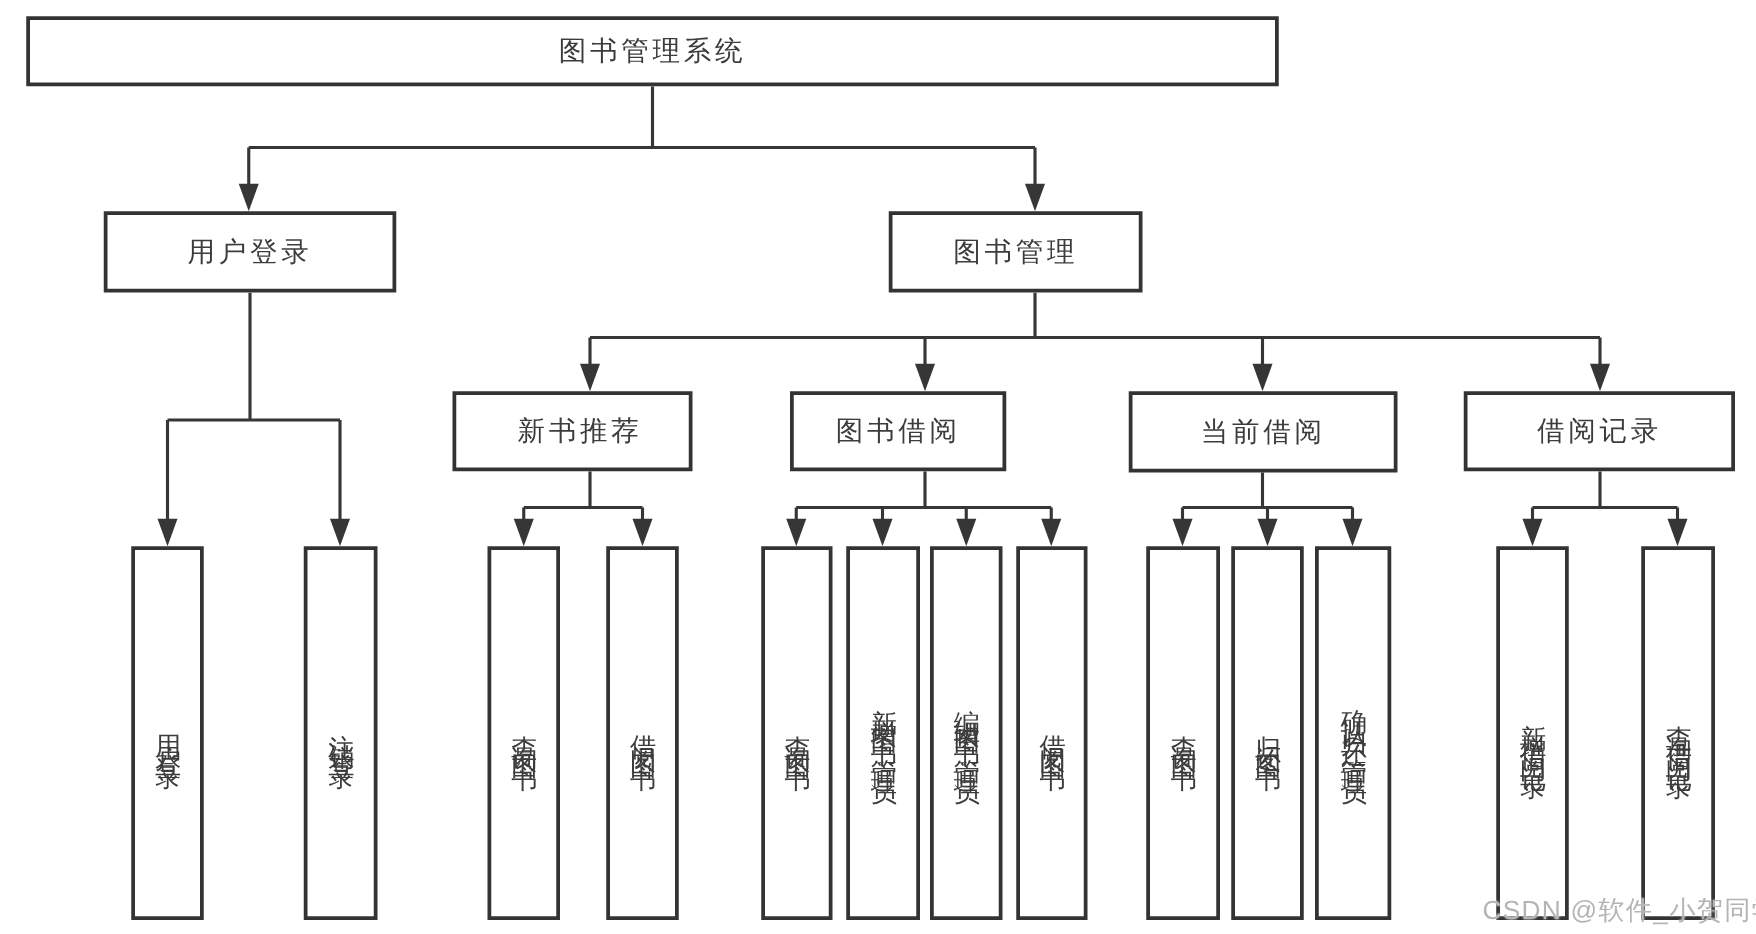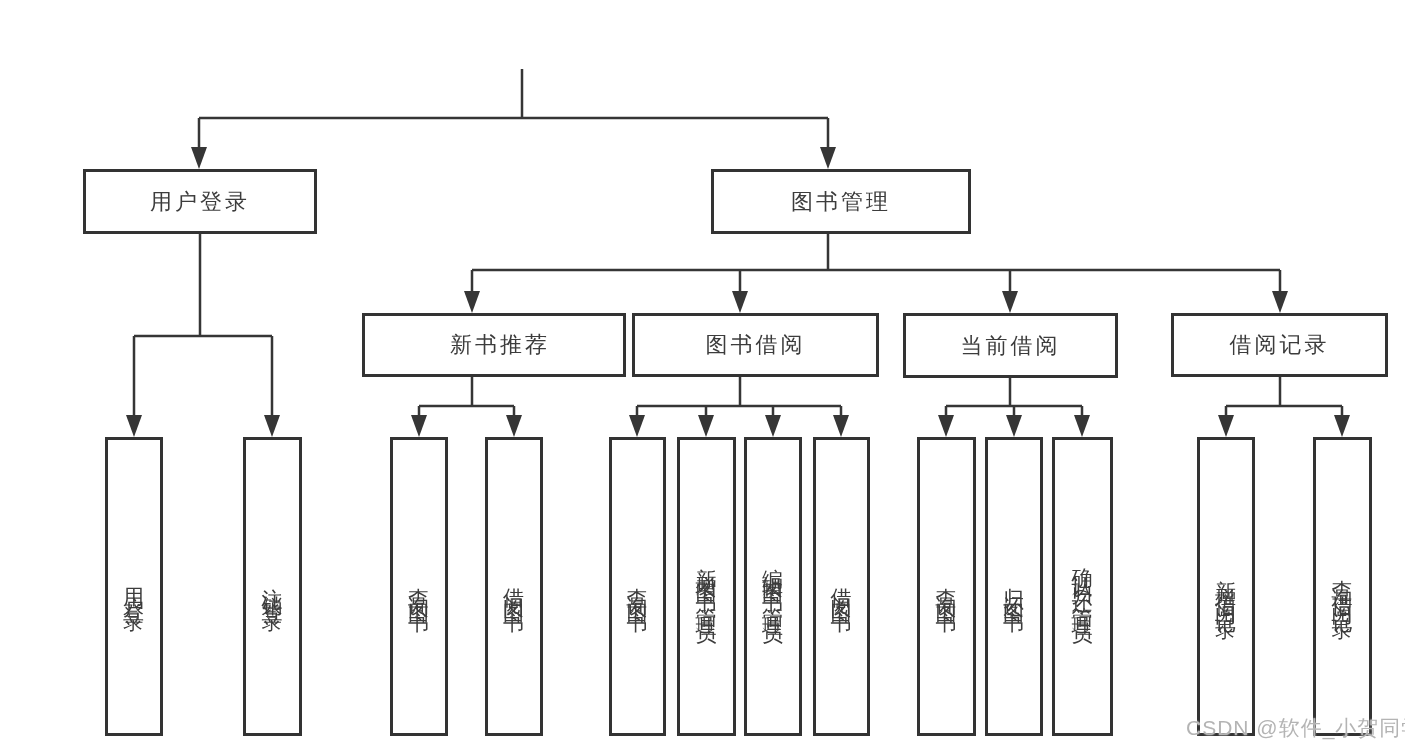--- a/index.html
+++ b/index.html
@@ -11,23 +11,23 @@
   .node{
     position:absolute;background:#ffffff;border:3px solid #333333;box-sizing:border-box;
     display:flex;align-items:center;justify-content:center;
     color:#3c3c3c;
   }
   .h{font-size:22px;letter-spacing:3px;white-space:nowrap;}
   .v{writing-mode:vertical-rl;font-size:21px;letter-spacing:8px;line-height:1;}
   
   #n-root{left:21px;top:13px;width:1002px;height:56px;}
   #n-l2-0{left:83px;top:169px;width:234px;height:65px;}
-  #n-l2-1{left:711px;top:169px;width:260px;height:65px;}
-  #n-l3-0{left:362px;top:313px;width:264px;height:64px;padding-left:12px;}
-  #n-l3-1{left:632px;top:313px;width:247px;height:64px;}
+  #n-l2-1{left:711px;top:169px;width:203px;height:65px;}
+  #n-l3-0{left:362px;top:313px;width:192px;height:64px;padding-left:12px;}
+  #n-l3-1{left:632px;top:313px;width:173px;height:64px;}
   #n-l3-2{left:903px;top:313px;width:215px;height:65px;}
   #n-l3-3{left:1171px;top:313px;width:217px;height:64px;}
   .tall{top:437px;height:299px;}
   #n-ul-0{left:105px;width:58px;}
   #n-ul-1{left:243px;width:59px;}
   #n-g1-0{left:390px;width:58px;}
   #n-g1-1{left:485px;width:58px;}
   #n-g2-0{left:609px;width:57px;}
   #n-g2-1{left:677px;width:59px;}
   #n-g2-2{left:744px;width:58px;}
@@ -72,20 +72,21 @@
       <polygon points="765,415 781,415 773,437"></polygon>
       <polygon points="833,415 849,415 841,437"></polygon>
       <polygon points="938,415 954,415 946,437"></polygon>
       <polygon points="1006,415 1022,415 1014,437"></polygon>
       <polygon points="1074,415 1090,415 1082,437"></polygon>
       <polygon points="1218,415 1234,415 1226,437"></polygon>
       <polygon points="1334,415 1350,415 1342,437"></polygon>
     </g>
   </svg>
 
+  <div class="node h" id="n-root">图书管理系统</div>
 
   <div class="node h" id="n-l2-0">用户登录</div>
   <div class="node h" id="n-l2-1">图书管理</div>
 
   <div class="node h" id="n-l3-0">新书推荐</div>
   <div class="node h" id="n-l3-1">图书借阅</div>
   <div class="node h" id="n-l3-2">当前借阅</div>
   <div class="node h" id="n-l3-3">借阅记录</div>
 
   <div class="node v tall" id="n-ul-0">用户登录</div>

